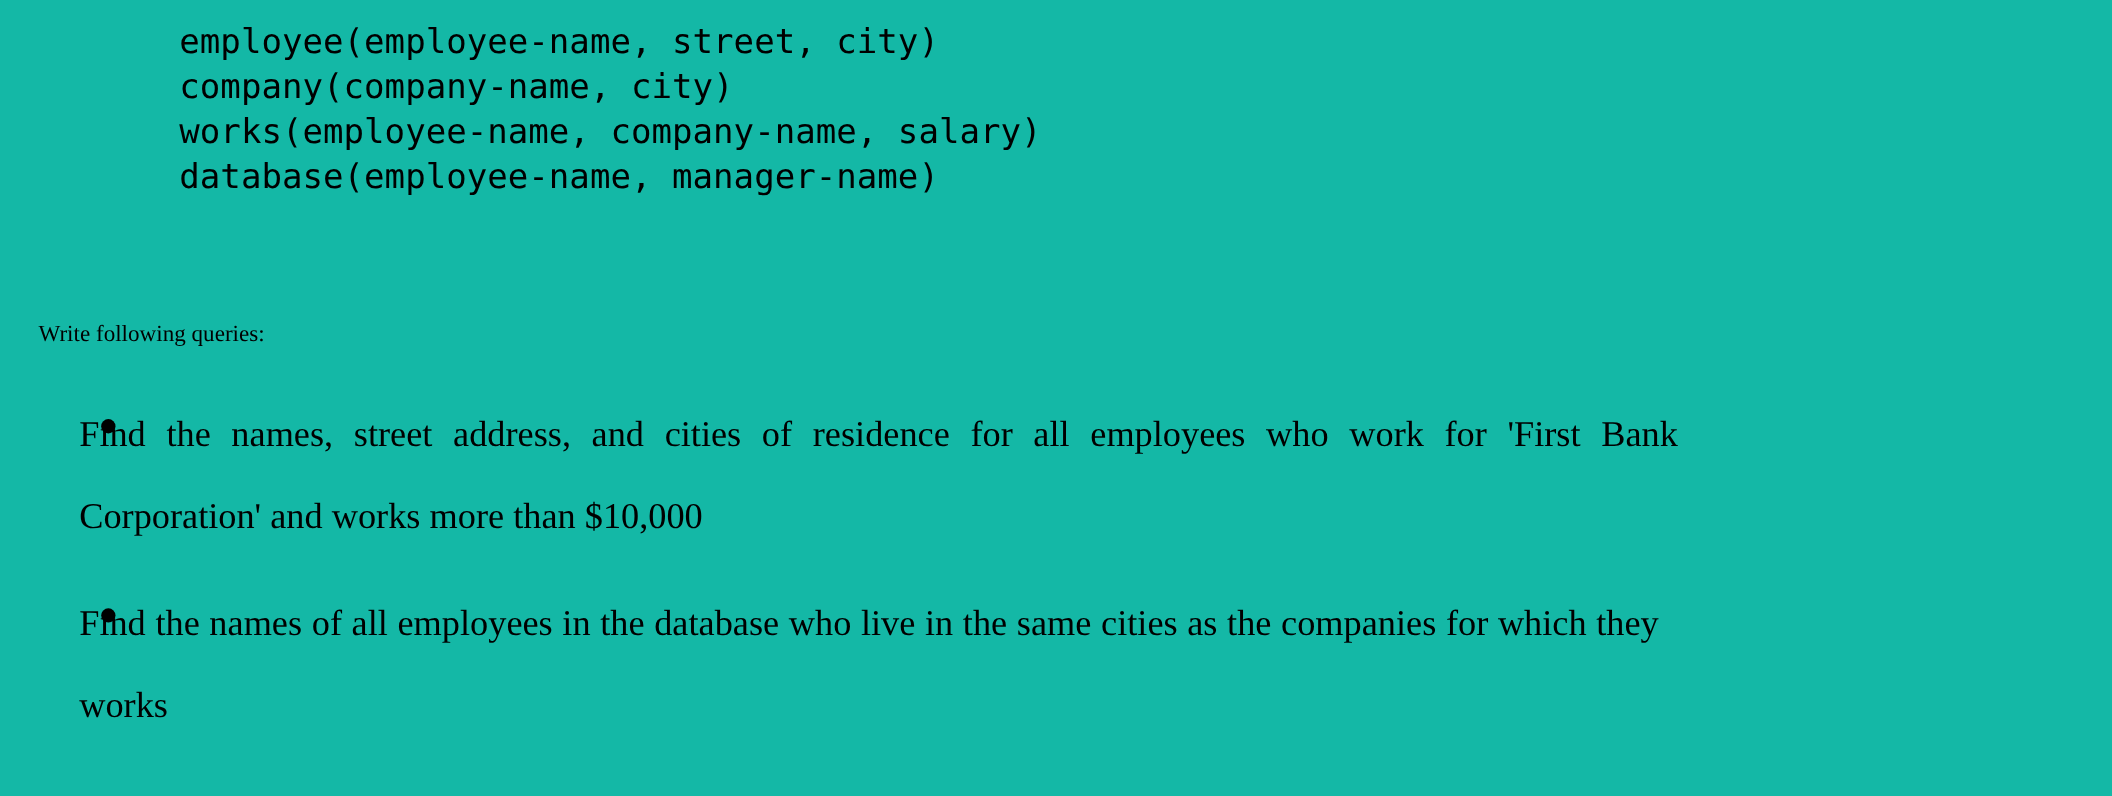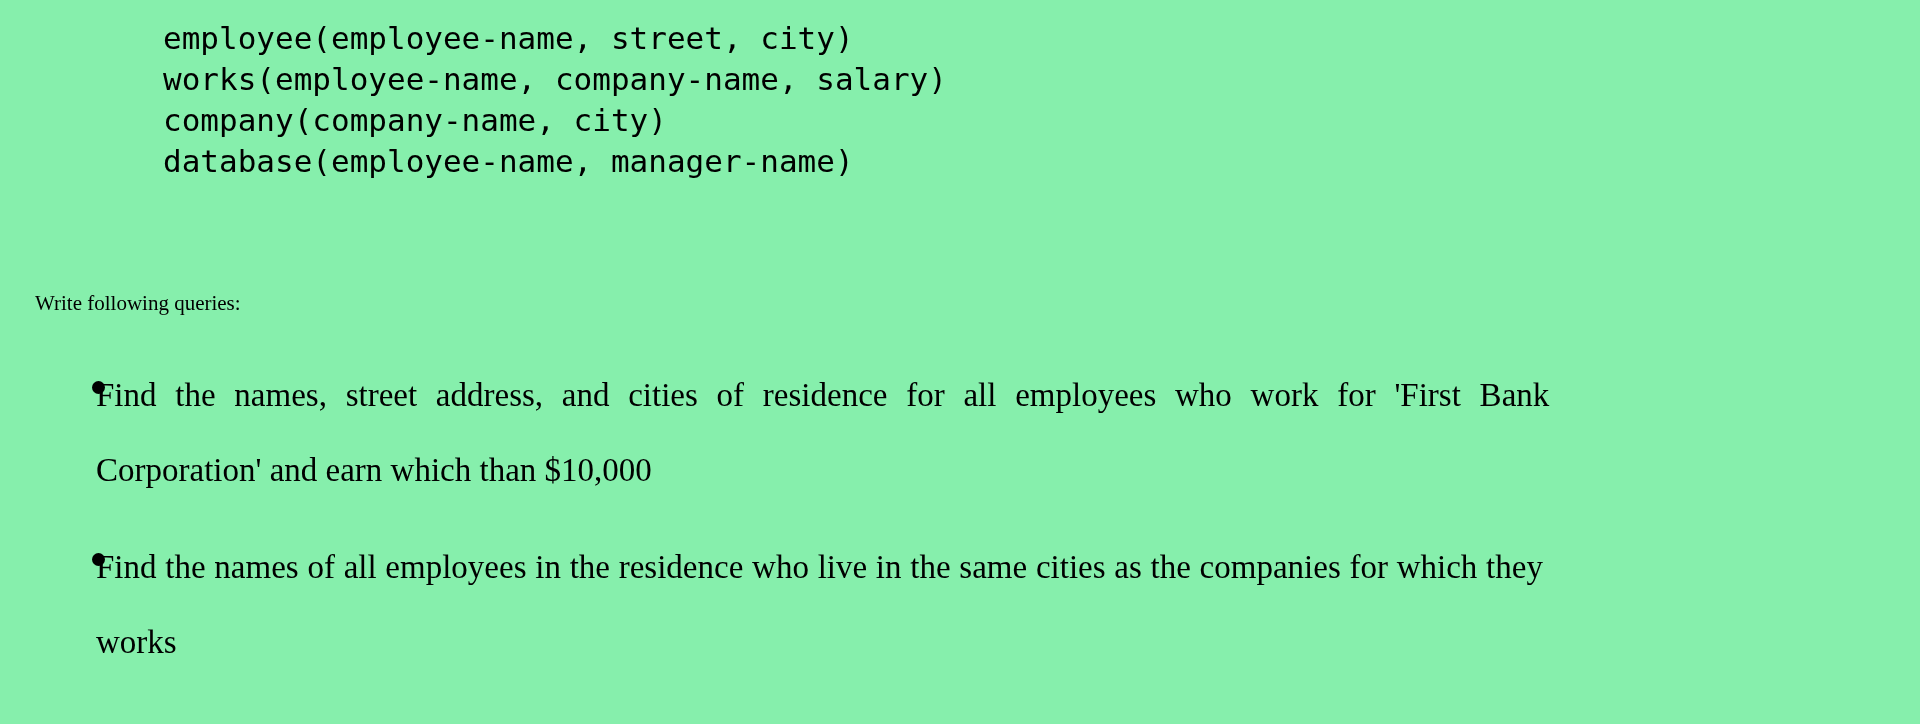--- a/index.html
+++ b/index.html
@@ -13,21 +13,21 @@
     overflow: hidden;
     font-family: "Liberation Serif", serif;
     color: #000000;
     -webkit-font-smoothing: antialiased;
   }
 
   .page {
     position: relative;
     width: 1920px;
     height: 724px;
-    background: #86efac;
+    background: #14b8a6;
   }
 
   
   .schema-block {
     position: absolute;
     left: 163px;
     top: 18px;
     width: 1200px;
   }
   .schema-line {
@@ -68,21 +68,21 @@
   .bullet-marker {
     position: absolute;
     left: 92px;
     top: 23px;
     width: 13px;
     height: 13px;
     border-radius: 50%;
     background: #000000;
   }
   .query-text {
-    margin-left: 96px;
+    margin-left: 72px;
     margin-right: 95px;
     font-family: "Liberation Serif", serif;
     font-size: 33px;
     line-height: 75px;
     color: #000000;
     text-align: justify;
   }
   .query-text .tail {
     display: block;
     text-align: left;
@@ -99,40 +99,40 @@
     word-spacing: 0.5px;
   }
 </style>
 </head>
 <body>
 
 <div class="page">
 
   <div class="schema-block">
     <div class="schema-line">employee(employee-name, street, city)</div>
+    <div class="schema-line">company(company-name, city)</div>
     <div class="schema-line">works(employee-name, company-name, salary)</div>
-    <div class="schema-line">company(company-name, city)</div>
     <div class="schema-line">database(employee-name, manager-name)</div>
   </div>
 
   <div class="intro">Write following queries:</div>
 
   <div class="query-list">
 
     <div class="query-item">
       <span class="bullet-marker"></span>
       <div class="query-text">
         <span class="q-line spread">Find the names, street address, and cities of residence for all employees who work for 'First Bank</span>
-        <span class="q-line tail">Corporation' and earn which than $10,000</span>
+        <span class="q-line tail">Corporation' and works more than $10,000</span>
       </div>
     </div>
 
     <div class="query-item">
       <span class="bullet-marker"></span>
       <div class="query-text">
-        <span class="q-line tight">Find the names of all employees in the residence who live in the same cities as the companies for which they</span>
+        <span class="q-line tight">Find the names of all employees in the database who live in the same cities as the companies for which they</span>
         <span class="q-line tail">works</span>
       </div>
     </div>
 
   </div>
 
 </div>
 
 </body></html>

